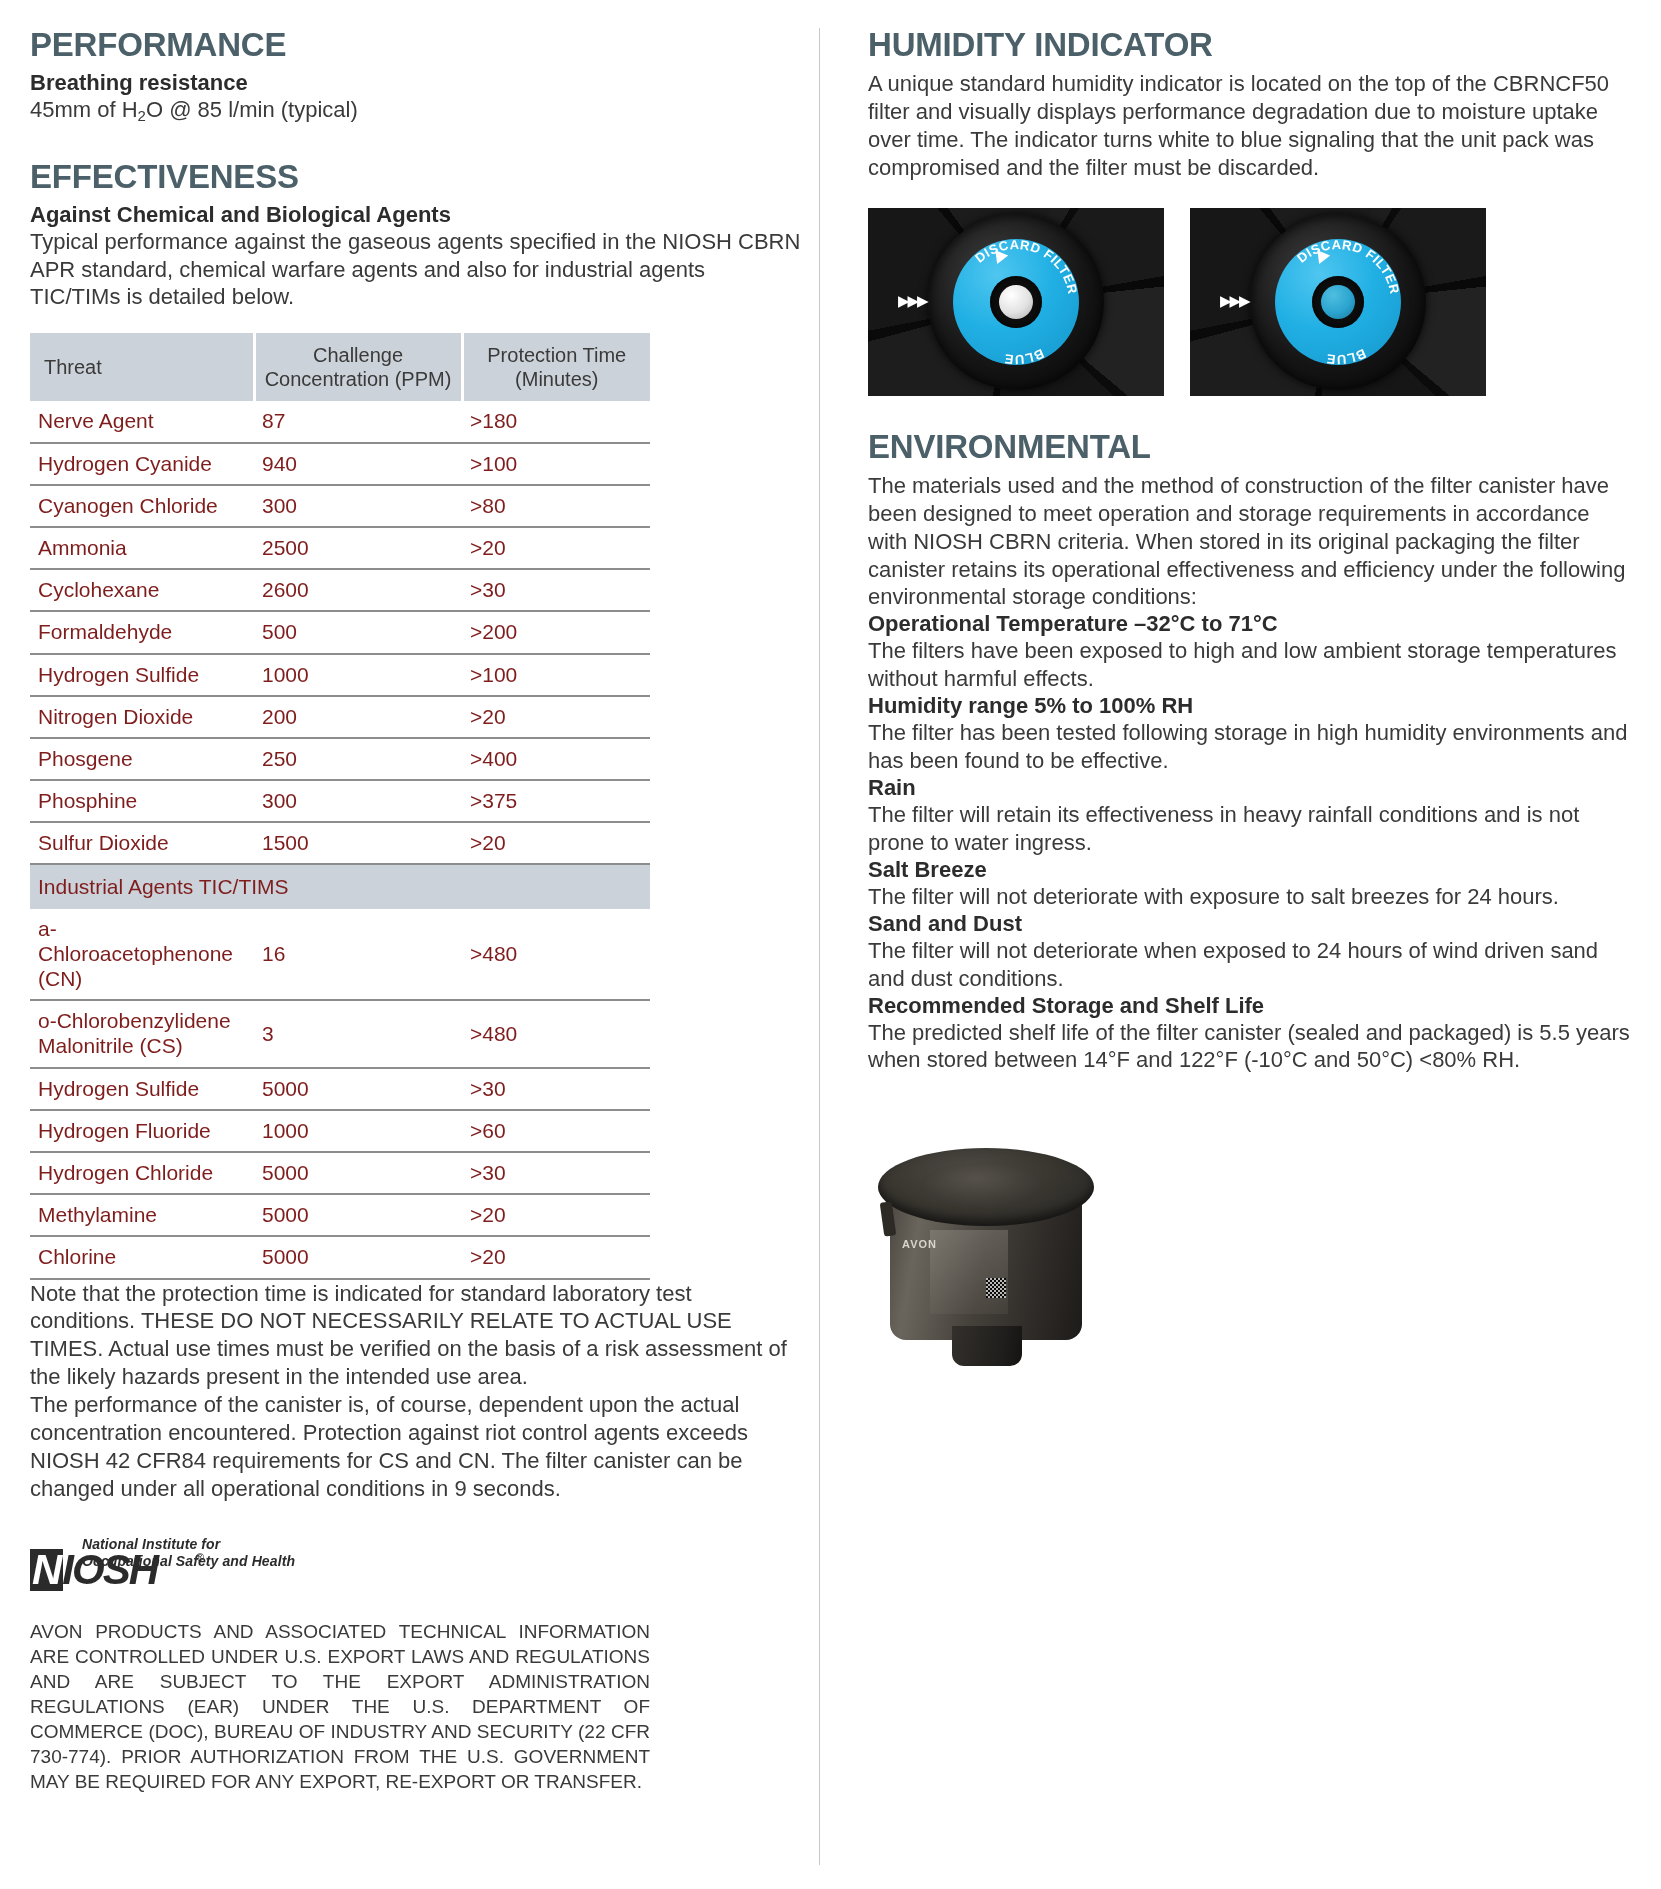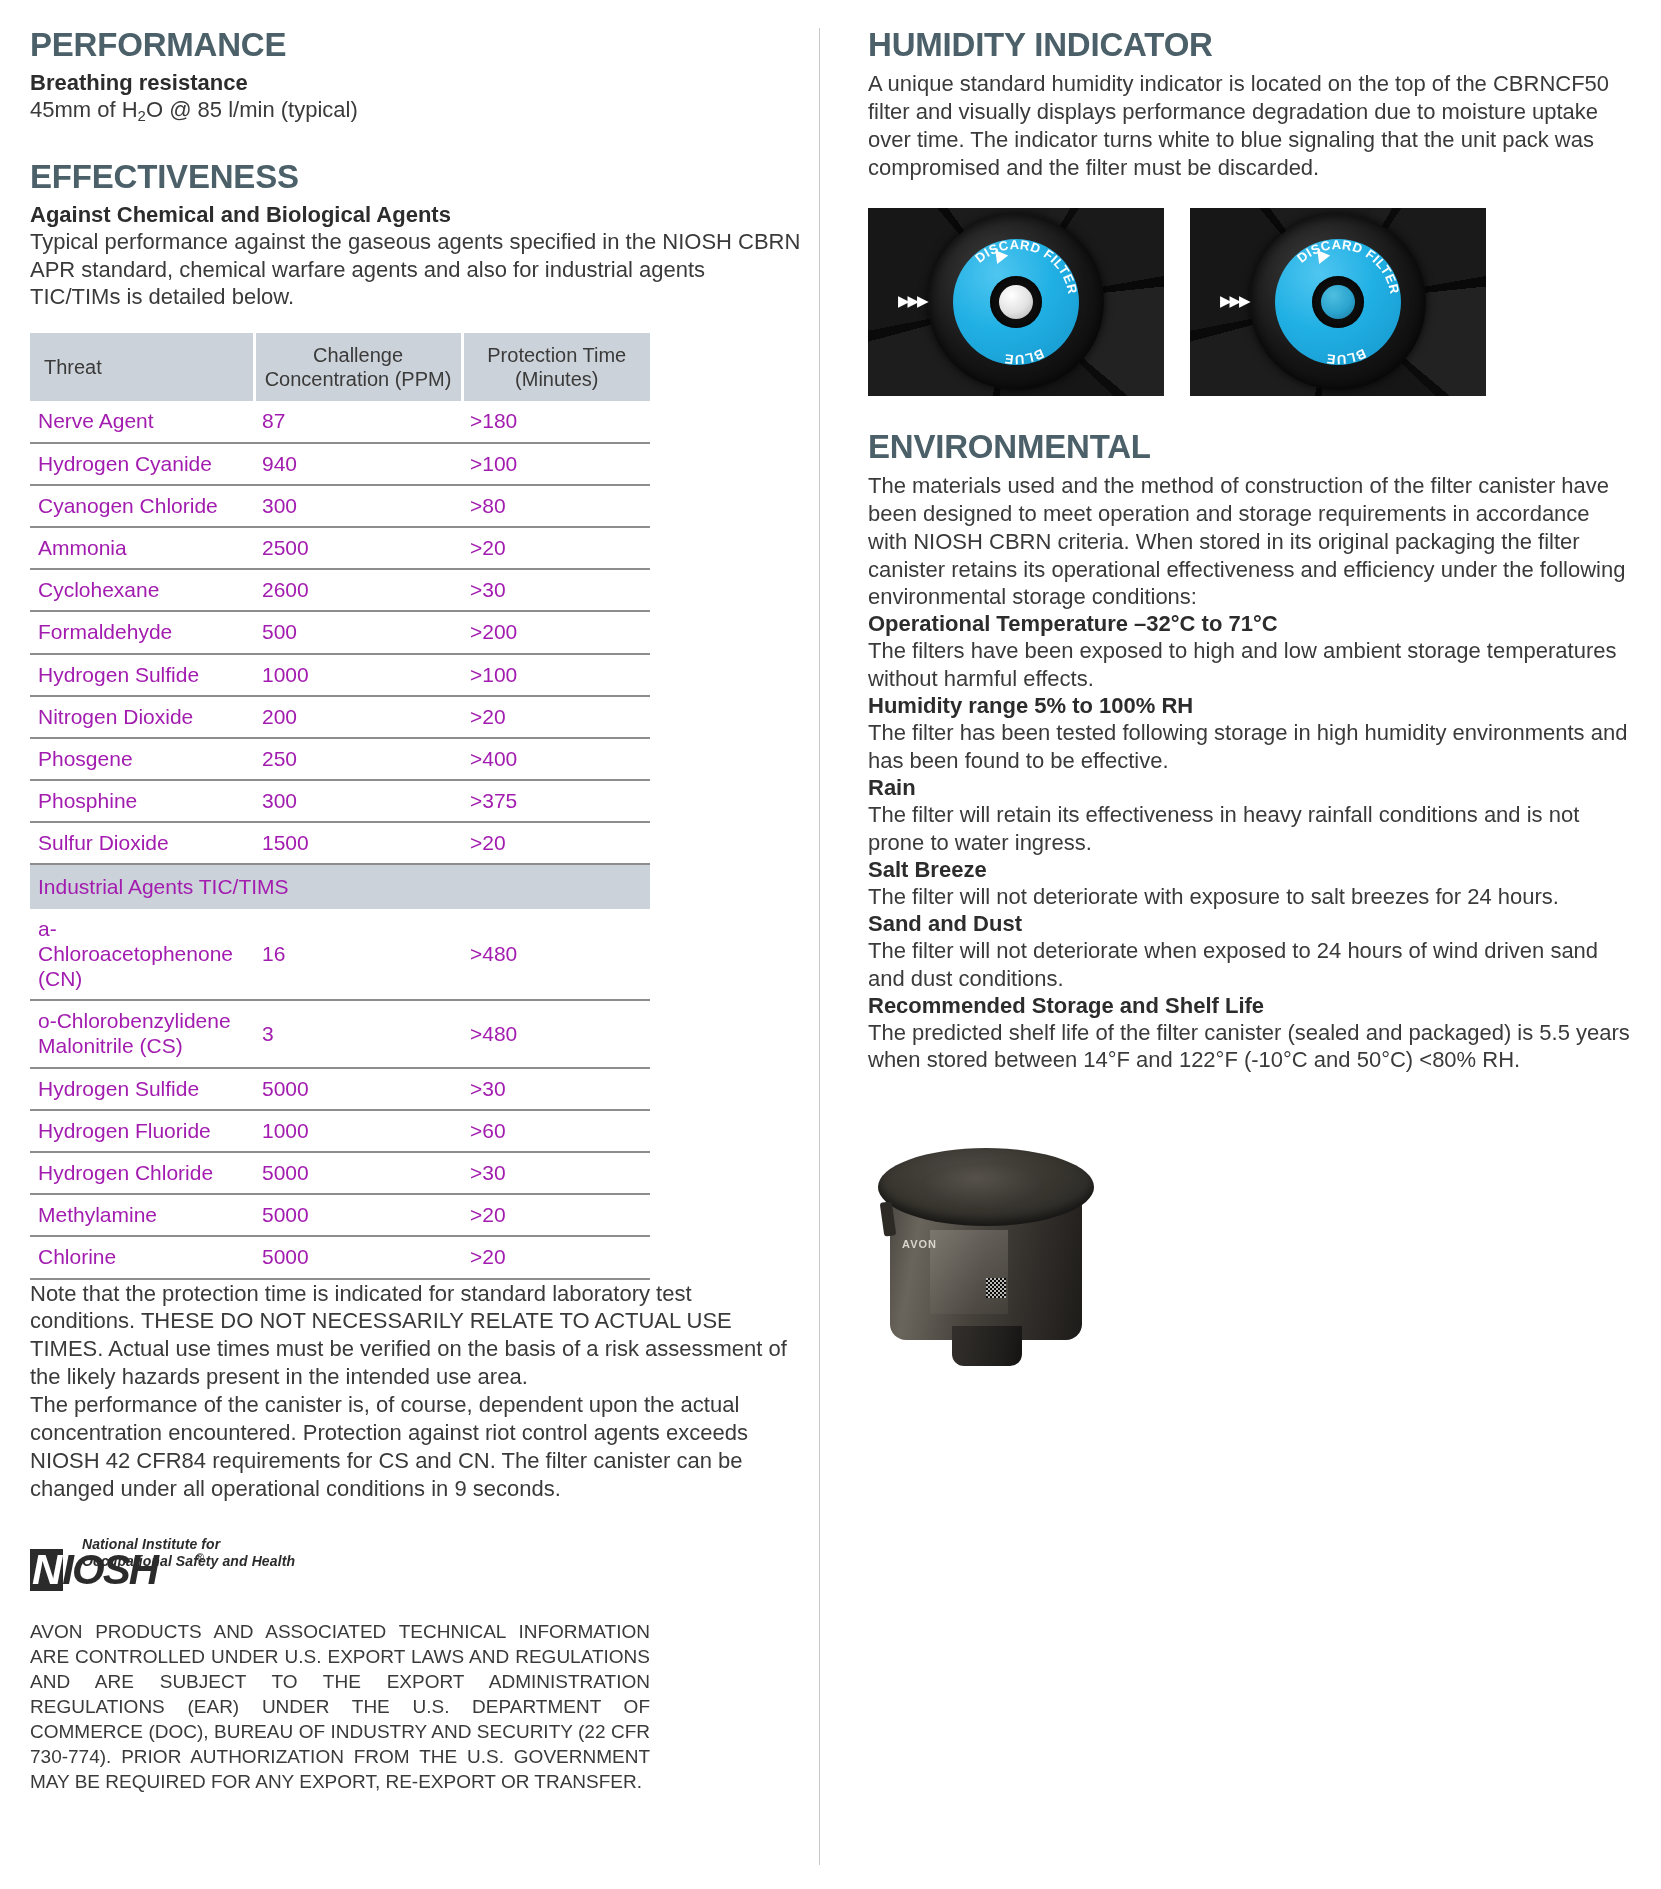--- a/index.html
+++ b/index.html
@@ -81,21 +81,21 @@
   table.threat th:last-child { border-right: none; }
   table.threat th.th-threat { text-align: left; padding-left: 14px; }
   table.threat th.th-conc { text-align: center; width: 208px; }
   table.threat th.th-prot { text-align: center; width: 188px; }
 
   table.threat td {
     font-size: 21px;
     padding: 7px 8px 8px 8px;
     border-bottom: 2px solid #8d8d8d;
     line-height: 1.2;
-    color: #a21caf;
+    color: #7f1d1d;
   }
   table.threat td.c-name { text-align: left; padding-left: 8px; }
   table.threat td.c-num  { }
   table.threat tr.group td {
     background: #ccd2d9;
     text-align: left;
     border-bottom: none;
     padding: 9px 8px;
     font-size: 21px;
   }

